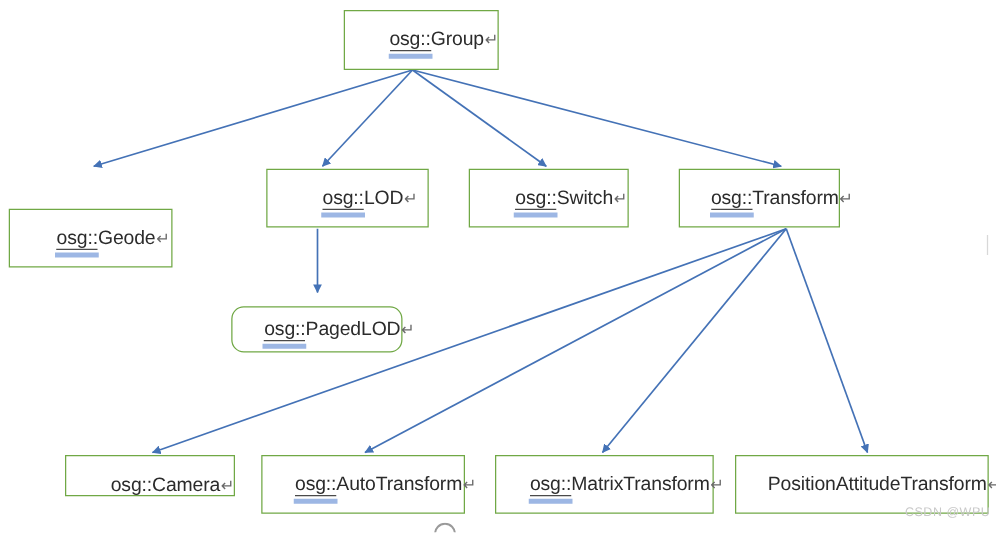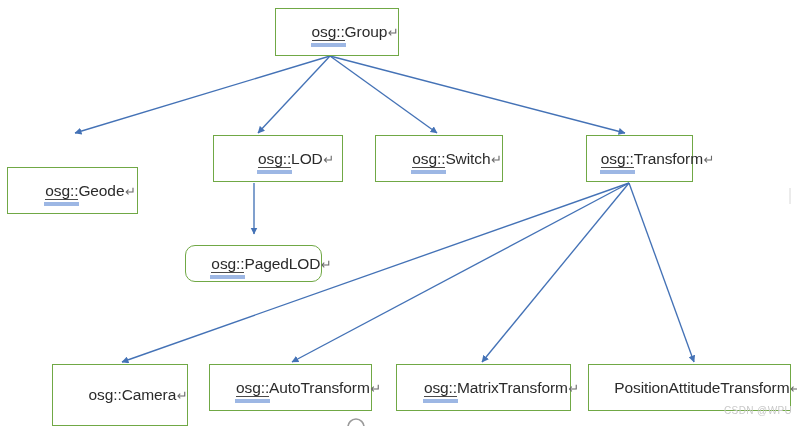--- a/index.html
+++ b/index.html
@@ -120,29 +120,29 @@
   </div>
 
   <div class="node" style="left:192px; top:135px; width:130px; height:47px;margin-left:21px;">
     <span class="node-label"><span class="ns">osg::</span><span>LOD</span><span class="pilcrow">↵</span></span>
   </div>
 
   <div class="node" style="left:375px; top:135px; width:128px; height:47px;">
     <span class="node-label"><span class="ns">osg::</span><span>Switch</span><span class="pilcrow">↵</span></span>
   </div>
 
-  <div class="node" style="left:586px; top:135px; width:107px; height:47px;text-align:right;">
+  <div class="node" style="left:543px; top:135px; width:129px; height:47px;text-align:right;">
     <span class="node-label"><span class="ns">osg::</span><span>Transform</span><span class="pilcrow">↵</span></span>
   </div>
 
   <div class="node" style="left:185px; top:245px; width:137px; height:37px;border-radius:10px;">
     <span class="node-label"><span class="ns">osg::</span><span>PagedLOD</span><span class="pilcrow">↵</span></span>
   </div>
 
-  <div class="node" style="left:52px; top:364px; width:136px; height:62px;">
+  <div class="node" style="left:52px; top:364px; width:136px; height:33px;align-items:flex-end;">
     <span class="node-label"><span>osg::</span><span>Camera</span><span class="pilcrow">↵</span></span>
   </div>
 
   <div class="node" style="left:209px; top:364px; width:163px; height:47px;">
     <span class="node-label"><span class="ns">osg::</span><span>AutoTransform</span><span class="pilcrow">↵</span></span>
   </div>
 
   <div class="node" style="left:588px; top:364px; width:203px; height:47px;">
     <span class="node-label"><span>PositionAttitudeTransform</span><span class="pilcrow">↵</span></span>
   </div>

